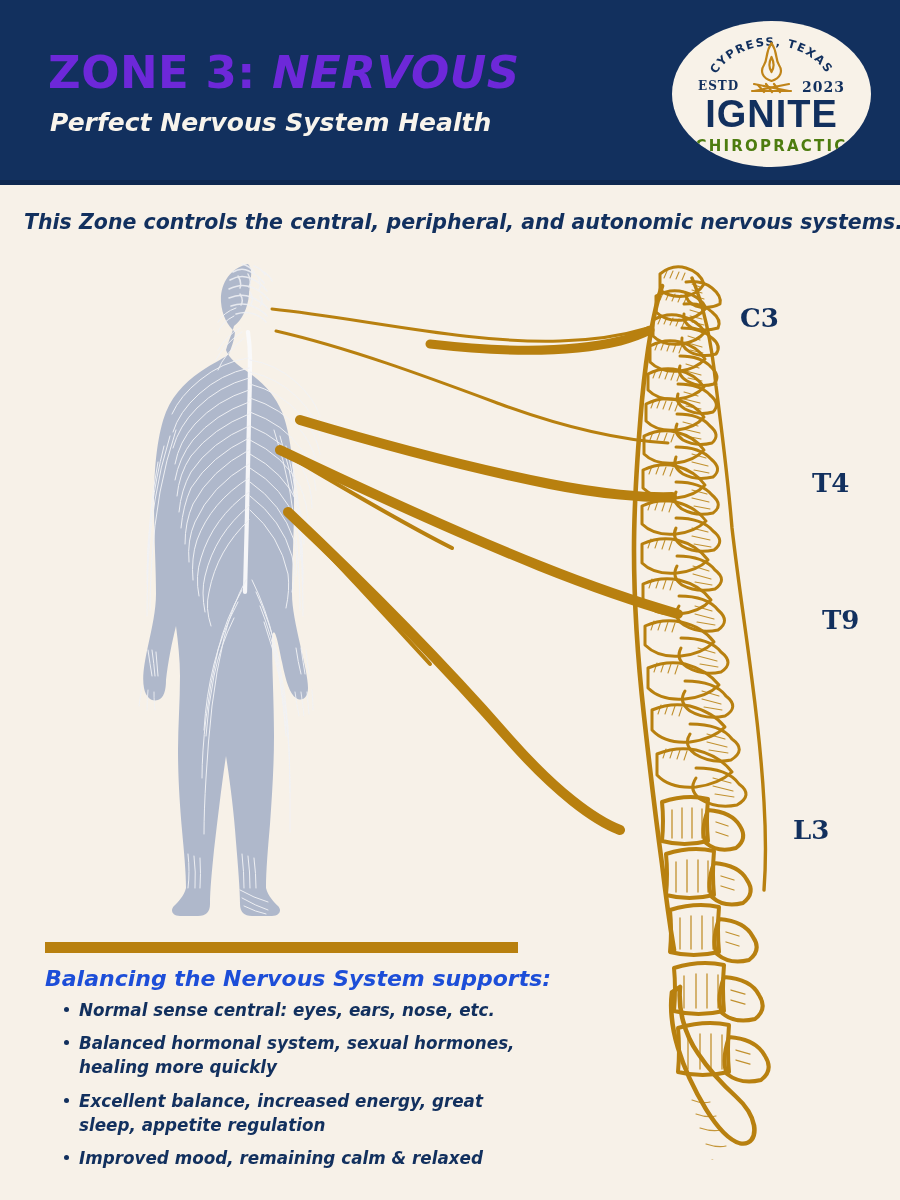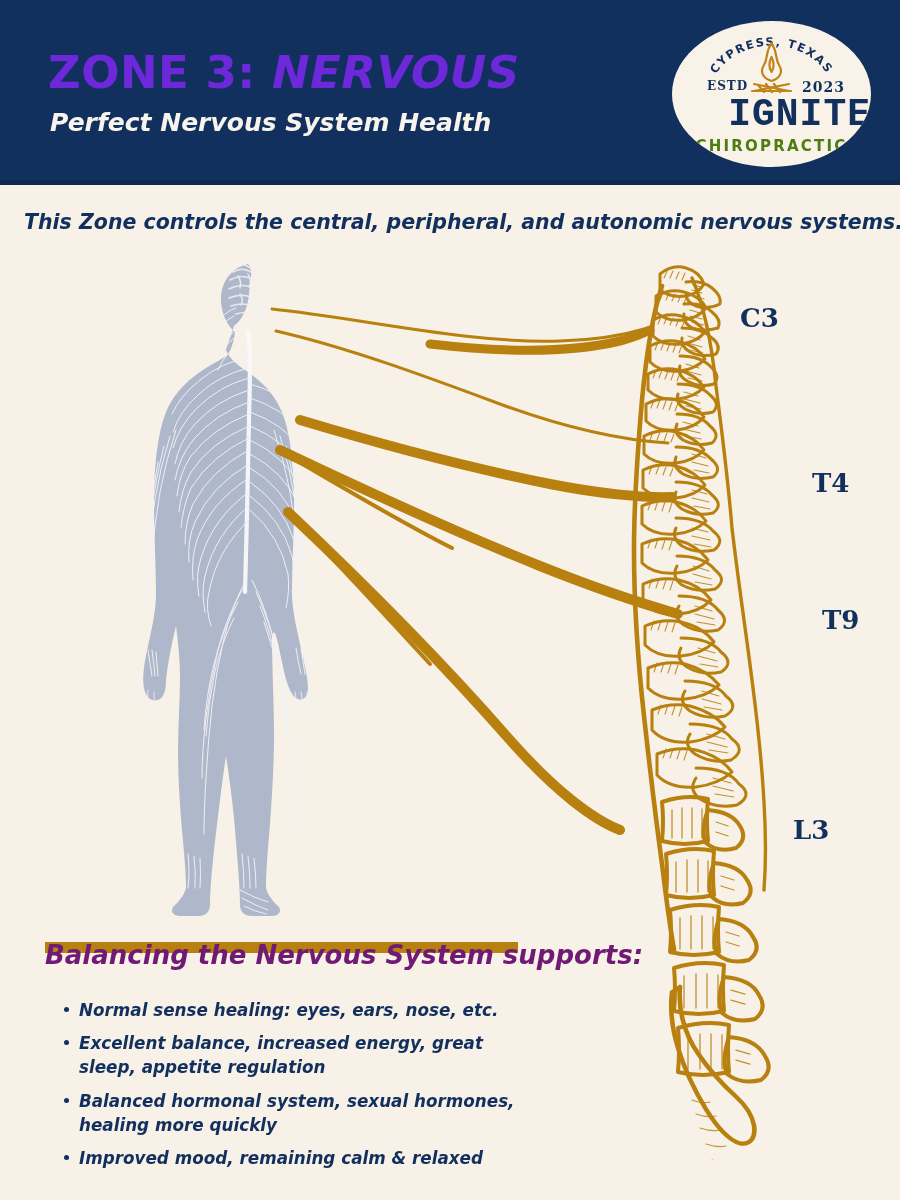--- a/index.html
+++ b/index.html
@@ -44,34 +44,34 @@
 
   
   .logo{
     position:absolute;left:672px;top:21px;width:199px;height:146px;
     background:#F8F2E8;
     border-radius:50%;
     overflow:hidden;
   }
   .logo-arc{position:absolute;left:0;top:0;width:199px;height:146px;}
   .logo-estd{
-    position:absolute;left:35px;top:58px;
+    position:absolute;left:26px;top:58px;
     font-size:12px;font-weight:bold;color:#12305E;letter-spacing:1px;
     font-family:"DejaVu Serif", serif;
   }
   .logo-year{
     position:absolute;right:26px;top:58px;
     font-size:14px;font-weight:bold;color:#12305E;letter-spacing:1px;
     font-family:"DejaVu Serif", serif;
   }
   .logo-name{
-    position:absolute;left:0;top:72px;width:199px;text-align:right;
+    position:absolute;left:0;top:72px;width:199px;text-align:center;
     font-size:38px;font-weight:bold;color:#12305E;
     letter-spacing:1px;
-    font-family:Liberation Mono, monospace;
+    font-family:Liberation Sans, sans-serif;
   }
   .logo-sub{
     position:absolute;left:0;top:116px;width:199px;text-align:center;
     font-size:15px;font-weight:bold;color:#4d7c0f;letter-spacing:2.2px;
     font-family:"DejaVu Sans", sans-serif;
   }
 
   
   .intro{
     position:absolute;left:24px;top:210px;
@@ -101,22 +101,22 @@
   #lbl-t4{left:812px;top:468px;text-align:right;}
   #lbl-t9{left:822px;top:605px;}
   #lbl-l3{left:793px;top:815px;}
 
   
   .rule{
     position:absolute;left:45px;top:942px;width:473px;height:11px;
     background:#B8800F;
   }
   .supports-title{
-    position:absolute;left:45px;top:940px;
-    font-size:26px;font-weight:bold;font-style:italic;color:#701a75;
+    position:absolute;left:45px;top:966px;
+    font-size:22px;font-weight:bold;font-style:italic;color:#1d4ed8;
     white-space:nowrap;
     font-family:"DejaVu Sans", sans-serif;
   }
   .bullets{
     position:absolute;left:62px;top:998px;width:470px;
     margin:0;padding:0;list-style:none;
   }
   .bullets li{
     position:relative;
     padding-left:17px;
@@ -439,19 +439,19 @@
   </svg>
 
   <div class="vlabel" id="lbl-c3">C3</div>
   <div class="vlabel" id="lbl-t4">T4</div>
   <div class="vlabel" id="lbl-t9">T9</div>
   <div class="vlabel" id="lbl-l3">L3</div>
 
   <div class="rule"></div>
   <div class="supports-title">Balancing the Nervous System supports:</div>
   <ul class="bullets">
-    <li>Normal sense healing: eyes, ears, nose, etc.</li>
+    <li>Normal sense central: eyes, ears, nose, etc.</li>
+    <li>Balanced hormonal system, sexual hormones, healing more quickly</li>
     <li>Excellent balance, increased energy, great sleep, appetite regulation</li>
-    <li>Balanced hormonal system, sexual hormones, healing more quickly</li>
     <li>Improved mood, remaining calm &amp; relaxed</li>
   </ul>
 
 </div>
 
 </body></html>

